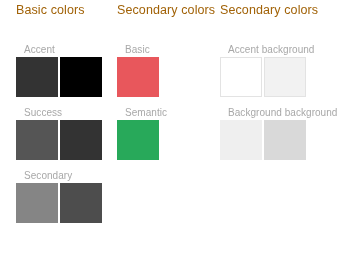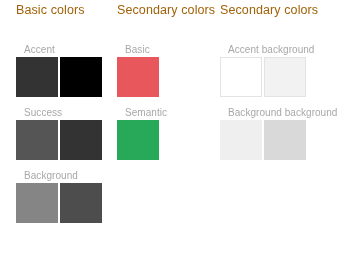--- a/index.html
+++ b/index.html
@@ -102,21 +102,21 @@
 
     <div class="group g-row1">
       <div class="group-label">Success</div>
       <div class="swatch-row">
         <div class="swatch" style="background: rgb(85, 85, 85);"></div>
         <div class="swatch" style="background: rgb(51, 51, 51);"></div>
       </div>
     </div>
 
     <div class="group g-row2">
-      <div class="group-label">Background</div>
+      <div class="group-label">Secondary</div>
       <div class="swatch-row">
         <div class="swatch" style="background: rgb(133, 133, 133);"></div>
         <div class="swatch" style="background: rgb(77, 77, 77);"></div>
       </div>
     </div>
   </div>
 
   <div class="column col-semantic">
     <div class="column-title">Secondary colors</div>
 

